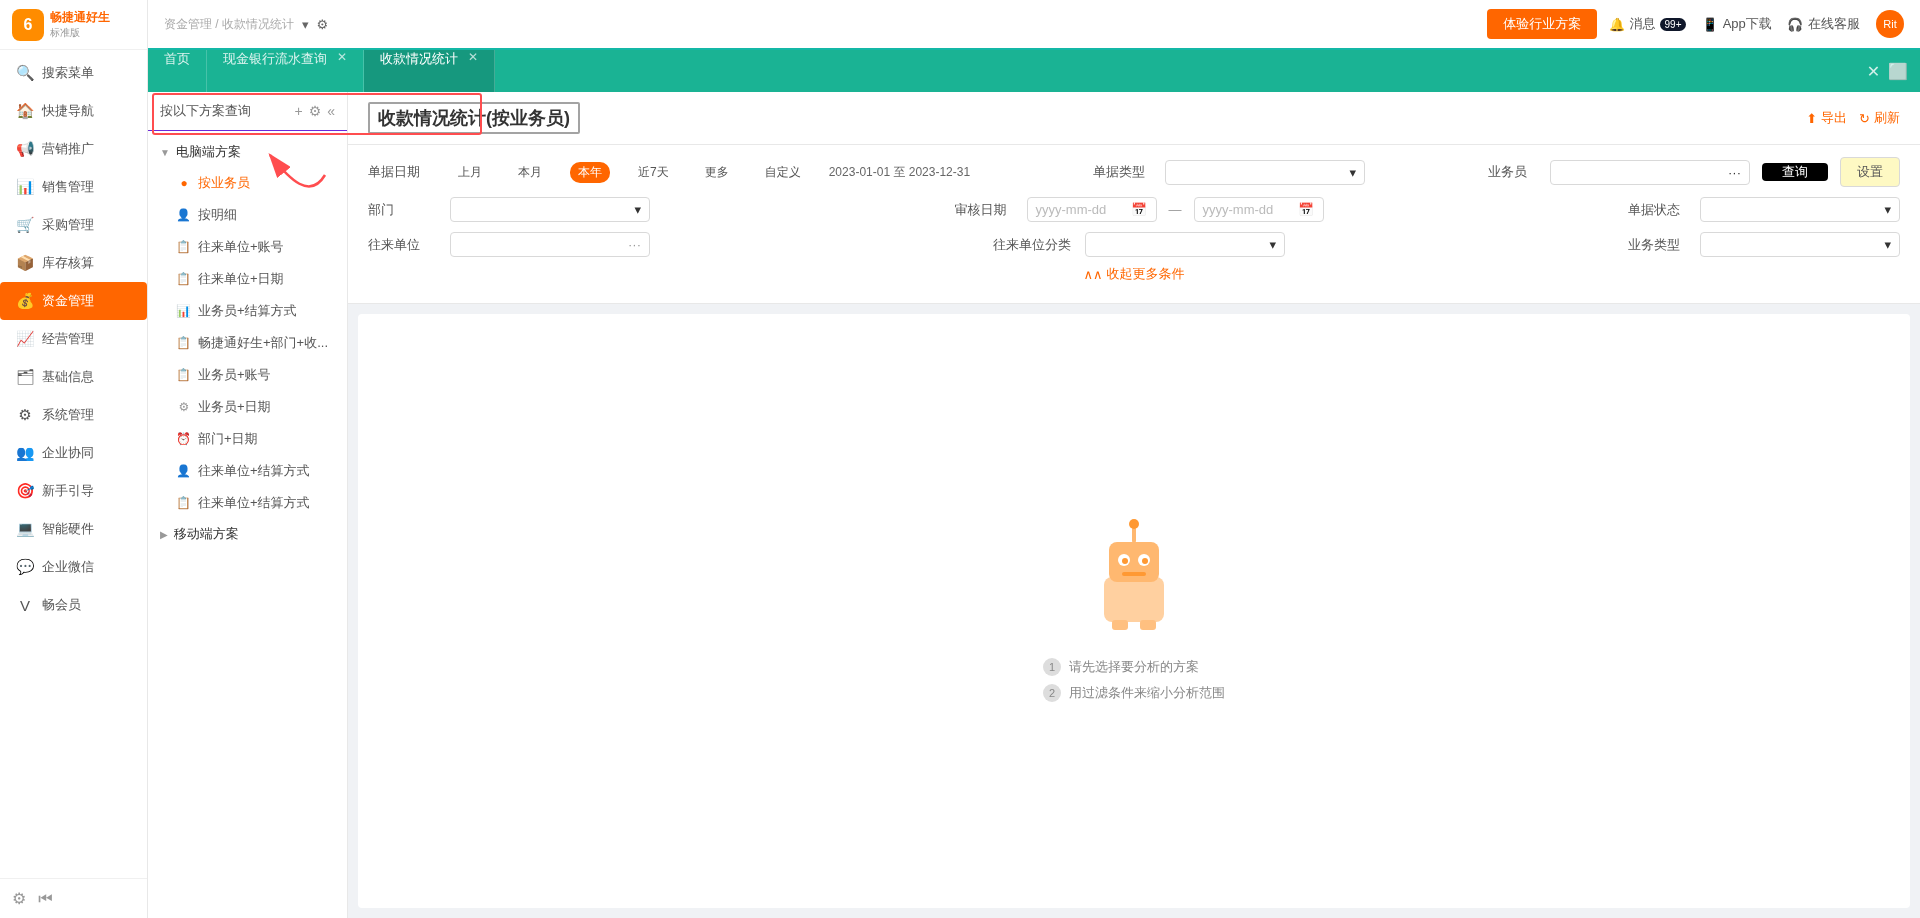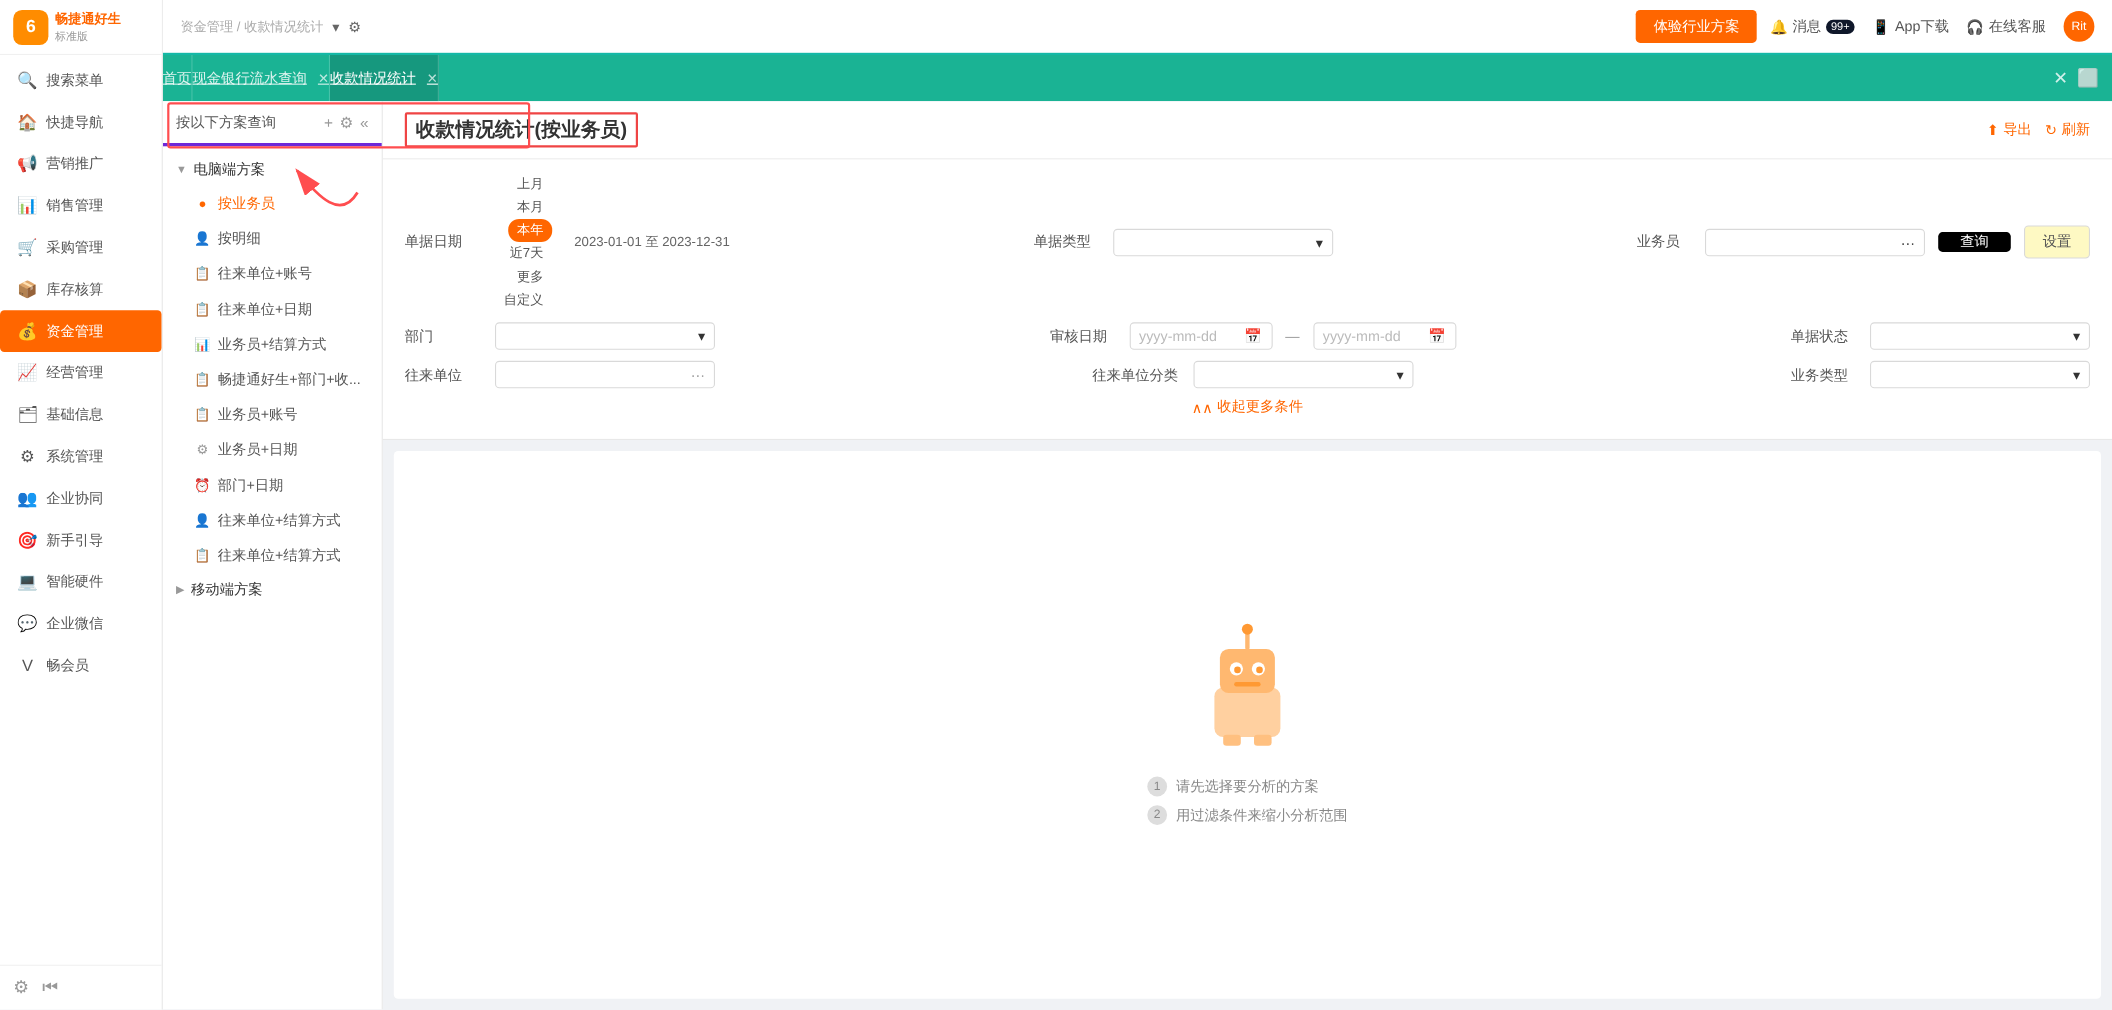--- a/index.html
+++ b/index.html
@@ -73,58 +73,57 @@
     .badge { background: #0f172a; color: white; border-radius: 10px; font-size: 10px; padding: 1px 5px; }
     .user-avatar { width: 28px; height: 28px; background: #ff6600; border-radius: 50%; color: white; display: flex; align-items: center; justify-content: center; font-size: 11px; }
 
     
     .tab-bar {
       height: 42px;
       background: #1ab394;
       display: flex; align-items: stretch;
     }
     .tab-item {
-      display: flex; align-items: center; gap: 6px;
-      padding: 0 0;
+      display: flex; gap: 6px;
+      padding: 0 16px;
       color: rgba(255,255,255,0.85);
       cursor: pointer; font-size: 13px;
       border-right: 1px solid rgba(255,255,255,0.2);
       position: relative;
-      text-decoration: underline;
     }
     .tab-item.active { background: rgba(0,0,0,0.15); color: white; }
     .tab-item.home { font-weight: normal; }
     .tab-close { font-size: 12px; color: rgba(255,255,255,0.7); margin-left: 4px; }
     .tab-bar-actions { margin-left: auto; display: flex; align-items: center; padding: 0 12px; gap: 8px; }
     .tab-bar-actions span { color: rgba(255,255,255,0.8); cursor: pointer; font-size: 16px; }
 
     
     .content-area { flex: 1; display: flex; overflow: hidden; background: #f0f2f5; }
 
     
     .page-wrapper { flex: 1; display: flex; flex-direction: column; overflow: hidden; }
     .page-header {
       background: white;
       padding: 10px 20px;
       display: flex; align-items: center; justify-content: space-between;
       border-bottom: 1px solid #e8e8e8;
     }
     .page-title {
       font-size: 18px; font-weight: bold; color: #333;
-      border: 2px solid #ef4444;
+      border: 2px solid #a3a3a3;
       padding: 2px 8px;
       border-radius: 2px;
     }
     .page-actions { display: flex; gap: 12px; align-items: center; }
     .page-action-btn { display: flex; align-items: center; gap: 4px; color: #ff6600; cursor: pointer; font-size: 13px; }
 
     
     .filter-panel { background: white; padding: 12px 20px; border-bottom: 1px solid #e8e8e8; }
     .filter-label { color: #555; font-size: 13px; white-space: nowrap; min-width: 70px; }
-    .date-tabs { display: flex; gap: 0; align-items: flex-end; flex-direction: column; }
+    .date-tabs { display: flex; gap: 20px; align-items: center; }
     .date-tab { padding: 2px 8px; font-size: 12px; cursor: pointer; color: #555; border-radius: 2px; }
     .date-tab.active { background: #ff6600; color: white; border-radius: 10px; }
     .date-range { display: flex; align-items: center; gap: 4px; font-size: 12px; color: #666; margin-left: 8px; }
     .filter-select {
       border: 1px solid #d9d9d9; border-radius: 4px;
       padding: 4px 8px; font-size: 13px; color: #333;
       display: flex; align-items: center; gap: 4px;
       cursor: pointer; min-width: 180px; justify-content: space-between;
     }
     .filter-input {
@@ -144,21 +143,21 @@
     .scheme-panel {
       width: 200px;
       background: white;
       border-right: 1px solid #e8e8e8;
       display: flex; flex-direction: column;
       flex-shrink: 0;
     }
     .scheme-header {
       padding: 10px 12px;
       display: flex; align-items: center; gap: 6px;
-      border-bottom: 3px solid #6d28d9;
+      border-bottom: 1px solid #6d28d9;
       font-size: 13px; color: #555;
     }
     .scheme-header-actions { margin-left: auto; display: flex; gap: 6px; }
     .scheme-header-btn { color: #999; cursor: pointer; font-size: 14px; }
     .scheme-tree { flex: 1; overflow-y: auto; padding: 6px 0; }
     .scheme-group { }
     .scheme-group-header {
       display: flex; align-items: center; gap: 6px;
       padding: 6px 12px; font-size: 13px; color: #333; cursor: pointer;
     }

